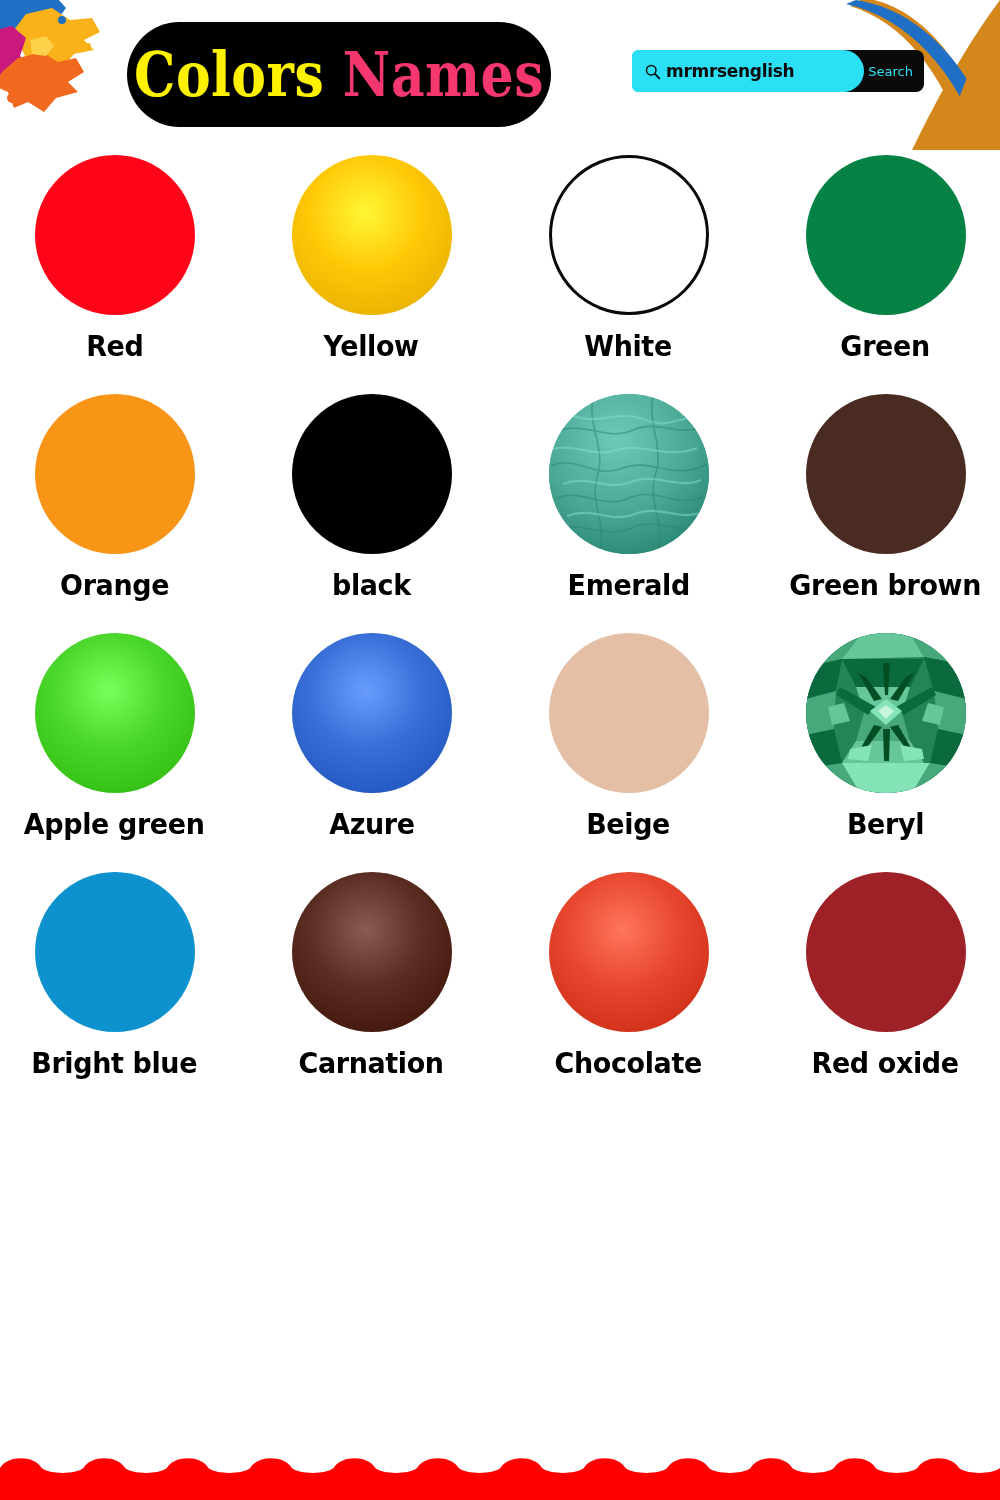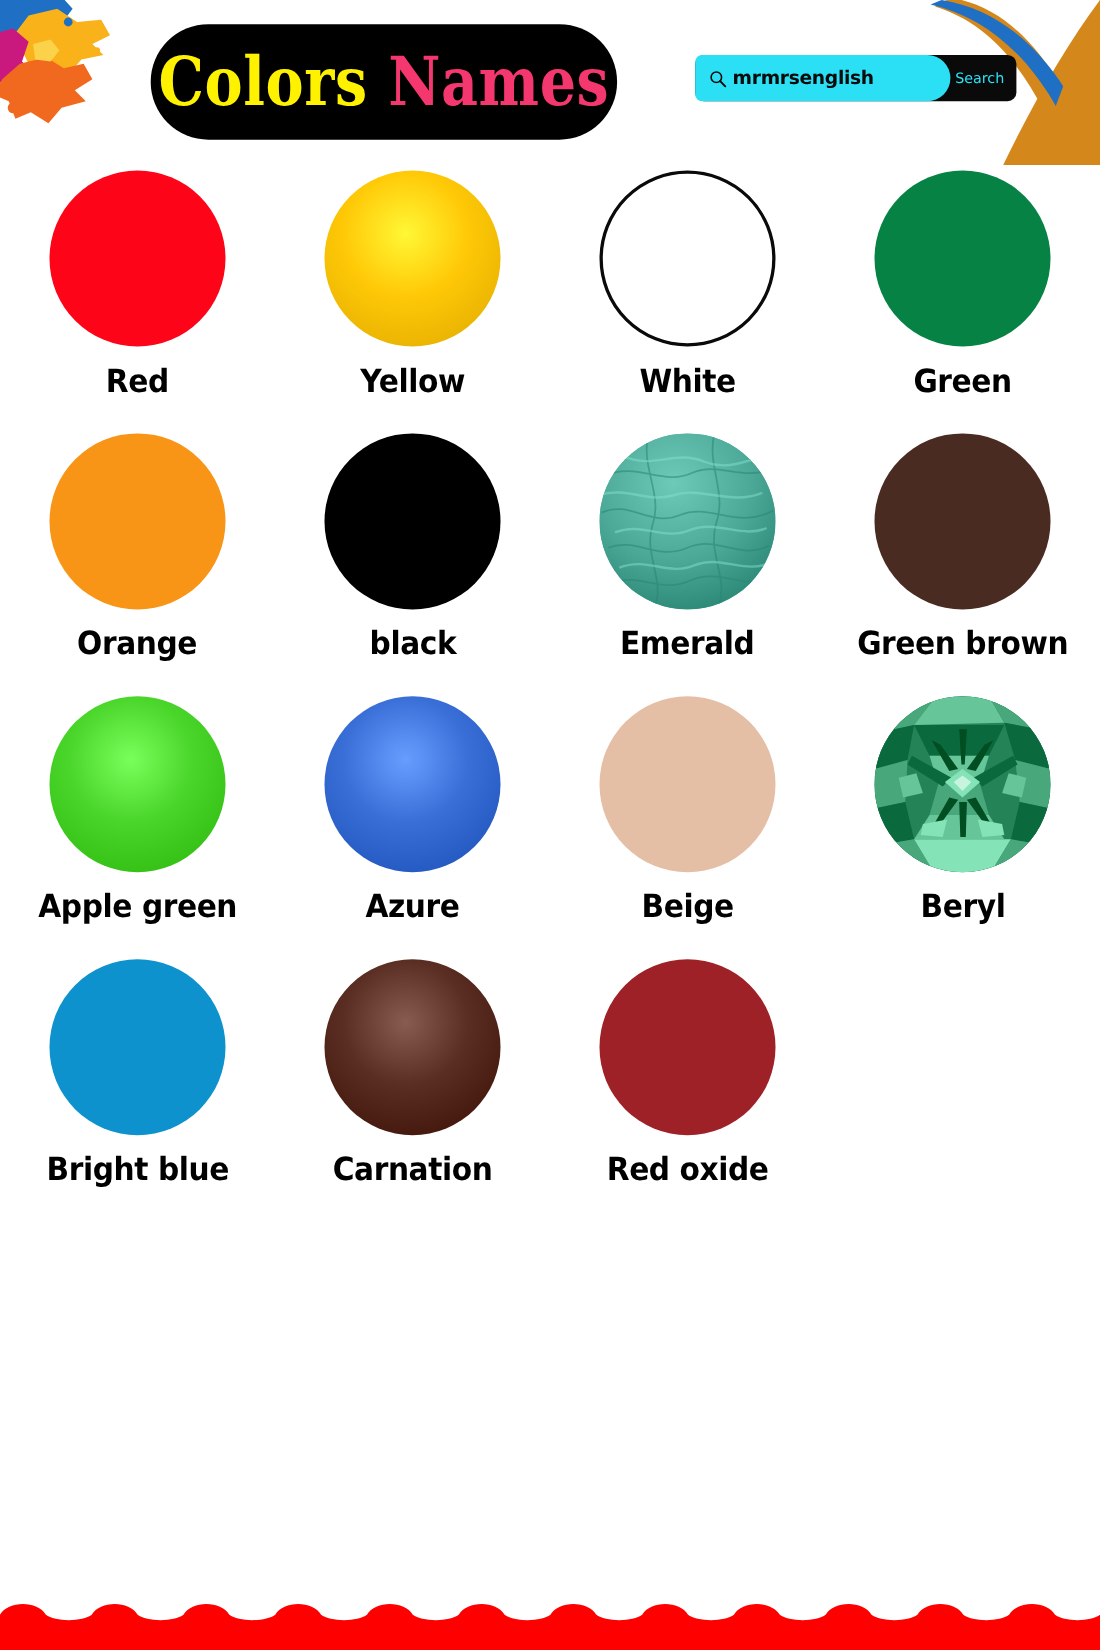--- a/index.html
+++ b/index.html
@@ -38,21 +38,21 @@
   #corner-decor {
     position: absolute;
     right: 0; top: 0;
     width: 180px; height: 150px;
     pointer-events: none;
   }
 
   
   #title-pill {
     position: absolute;
-    left: 137px; top: 22px;
+    left: 127px; top: 22px;
     width: 424px; height: 105px;
     background: #000000;
     border-radius: 54px;
     display: flex;
     align-items: center;
     justify-content: center;
   }
   #title-text {
     font-family: "DejaVu Serif", "Liberation Serif", serif;
     font-size: 52px;
@@ -113,20 +113,21 @@
     position: absolute;
     left: 0; top: 155px;
     width: 1000px;
     display: flex;
     flex-direction: column;
   }
   .grid-row {
     display: flex;
     width: 1000px;
     height: 239px;
+    gap: 28px;
   }
   .swatch-cell {
     width: 250px;
     position: relative;
     display: flex;
     flex-direction: column;
     align-items: center;
   }
   .swatch-circle {
     width: 160px;
@@ -323,20 +324,24 @@
       <div class="grid-row">
         <div class="swatch-cell">
           <div class="swatch-circle" style="background:#0D92CD;"></div>
           <div class="swatch-label">Bright blue</div>
         </div>
         <div class="swatch-cell">
           <div class="swatch-circle" style="background:radial-gradient(circle at 46% 36%,#885c50 0%,#5A2E22 42%,#380c00 100%);"></div>
           <div class="swatch-label">Carnation</div>
         </div>
         <div class="swatch-cell">
+          <div class="swatch-circle" style="background:radial-gradient(circle at 46% 36%,#ff755d 0%,#E8472F 42%,#c6250d 100%);"></div>
+          <div class="swatch-label">Chocolate</div>
+        </div>
+        <div class="swatch-cell">
           <div class="swatch-circle" style="background:#9E2128;"></div>
           <div class="swatch-label">Red oxide</div>
         </div>
       </div>
     </div>
 
   <div id="bottom-wave">
     <svg viewBox="0 0 1000 46" xmlns="http://www.w3.org/2000/svg" preserveAspectRatio="none">
       <path id="wave-path" fill="#FE0000" d="M0 46 L0 14 C7.506 1 34.194 1 41.7 14 C50.040000000000006 20.5 75.06 20.5 83.4 14 C90.906 1 117.59400000000001 1 125.10000000000001 14 C133.44 20.5 158.46 20.5 166.8 14 C174.306 1 200.994 1 208.5 14 C216.84 20.5 241.85999999999999 20.5 250.2 14 C257.706 1 284.394 1 291.9 14 C300.23999999999995 20.5 325.26 20.5 333.59999999999997 14 C341.106 1 367.794 1 375.29999999999995 14 C383.63999999999993 20.5 408.65999999999997 20.5 416.99999999999994 14 C424.506 1 451.19399999999996 1 458.69999999999993 14 C467.0399999999999 20.5 492.05999999999995 20.5 500.3999999999999 14 C507.90599999999995 1 534.5939999999999 1 542.0999999999999 14 C550.4399999999999 20.5 575.4599999999999 20.5 583.8 14 C591.3059999999999 1 617.994 1 625.5 14 C633.84 20.5 658.86 20.5 667.2 14 C674.706 1 701.3940000000001 1 708.9000000000001 14 C717.2400000000001 20.5 742.2600000000001 20.5 750.6000000000001 14 C758.1060000000001 1 784.7940000000002 1 792.3000000000002 14 C800.6400000000002 20.5 825.6600000000002 20.5 834.0000000000002 14 C841.5060000000002 1 868.1940000000003 1 875.7000000000003 14 C884.0400000000003 20.5 909.0600000000003 20.5 917.4000000000003 14 C924.9060000000003 1 951.5940000000004 1 959.1000000000004 14 C967.4400000000004 20.5 991.66 20.5 1000 14 L1000 46 Z"></path>
     </svg>

